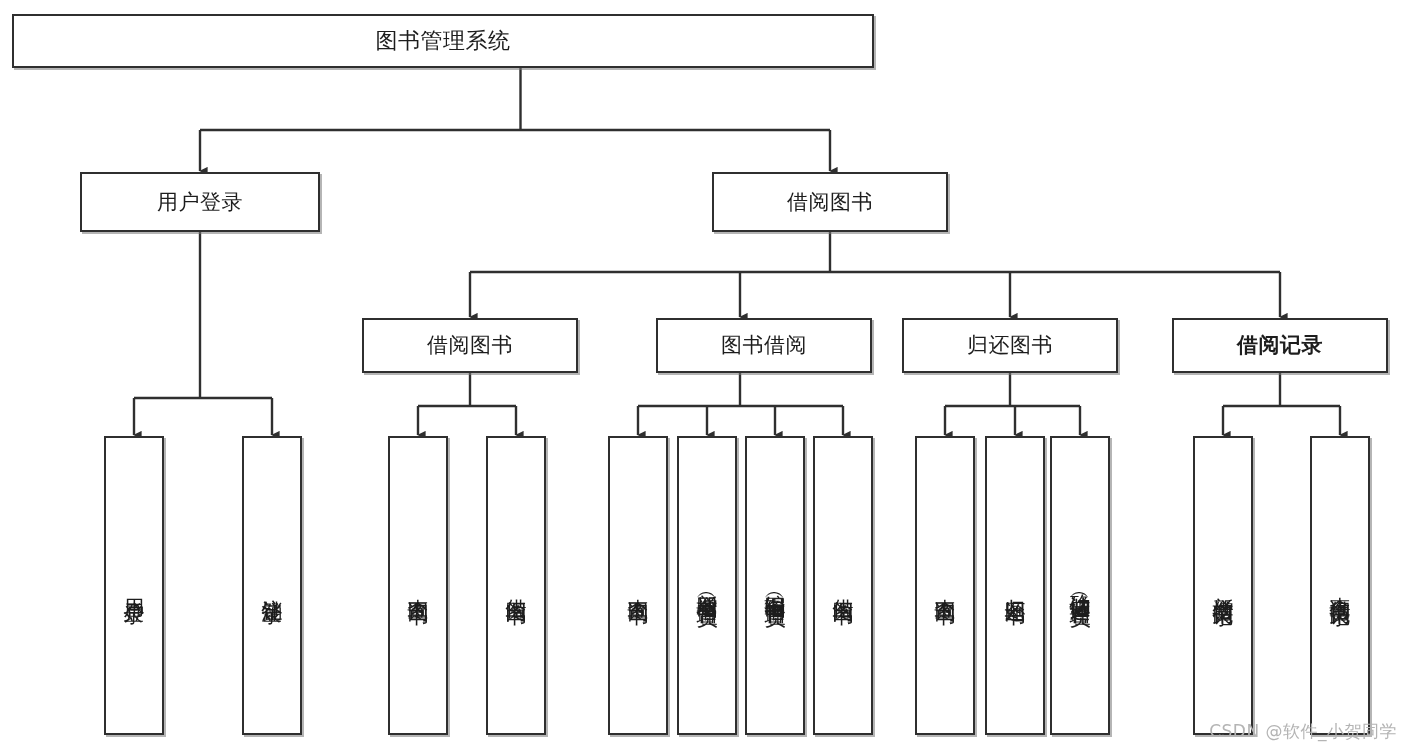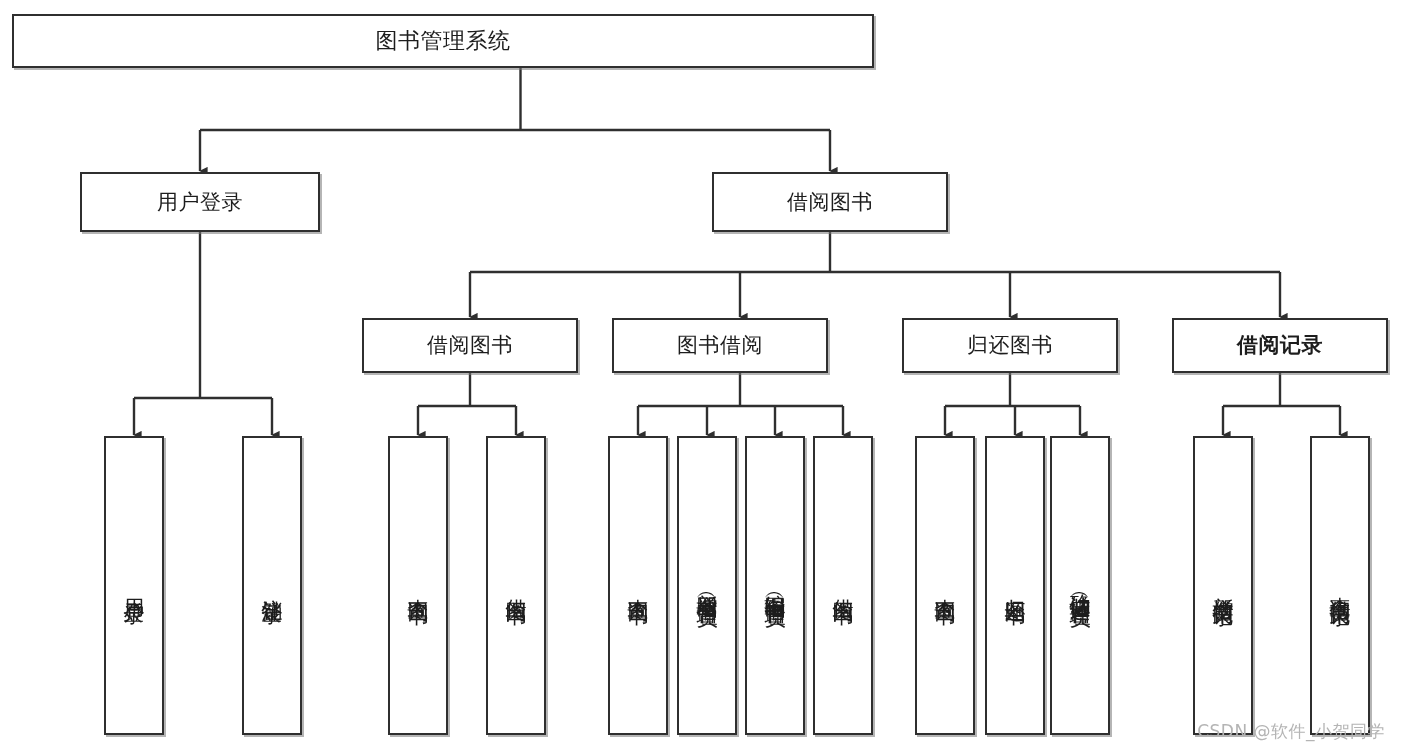--- a/index.html
+++ b/index.html
@@ -60,21 +60,21 @@
   .node.v .label {
     writing-mode: vertical-rl;
     text-orientation: upright;
     font-size: 21px;
     line-height: 1.05;
     letter-spacing: 2px;
     white-space: nowrap;
   }
   #watermark {
     position: absolute;
-    right: 20px;
+    right: 8px;
     bottom: 4px;
     font-size: 17px;
     color: #b4b4b4;
     letter-spacing: 0.5px;
     z-index: 5;
     user-select: none;
     white-space: nowrap;
   }
 </style>
 </head>
@@ -131,21 +131,21 @@
       </div>
       <div class="node h" style="left: 80px; top: 172px; width: 240px; height: 60px; background: rgb(255, 255, 255); border-color: rgb(47, 47, 47);">
         <span class="label" style="color: rgb(29, 29, 29);">用户登录</span>
       </div>
       <div class="node h" style="left: 712px; top: 172px; width: 236px; height: 60px; background: rgb(255, 255, 255); border-color: rgb(47, 47, 47);">
         <span class="label" style="color: rgb(29, 29, 29);">借阅图书</span>
       </div>
       <div class="node h" style="left: 362px; top: 318px; width: 216px; height: 55px; background: rgb(255, 255, 255); border-color: rgb(47, 47, 47);">
         <span class="label" style="color: rgb(29, 29, 29);">借阅图书</span>
       </div>
-      <div class="node h" style="left: 612px; top: 318px; width: 216px; height: 55px; background: rgb(255, 255, 255); border-color: rgb(47, 47, 47);">
+      <div class="node h" style="left: 656px; top: 318px; width: 216px; height: 55px; background: rgb(255, 255, 255); border-color: rgb(47, 47, 47);">
         <span class="label" style="color: rgb(29, 29, 29);">图书借阅</span>
       </div>
       <div class="node h" style="left: 902px; top: 318px; width: 216px; height: 55px; background: rgb(255, 255, 255); border-color: rgb(47, 47, 47);">
         <span class="label" style="color: rgb(29, 29, 29);">归还图书</span>
       </div>
       <div class="node h" style="left: 1172px; top: 318px; width: 216px; height: 55px; background: rgb(255, 255, 255); border-color: rgb(47, 47, 47); font-weight: bold;">
         <span class="label" style="color: rgb(29, 29, 29);">借阅记录</span>
       </div>
       <div class="node v" style="left: 104px; top: 436px; width: 60px; height: 299px; background: rgb(255, 255, 255); border-color: rgb(47, 47, 47);">
         <span class="label" style="color: rgb(29, 29, 29);">用户登录</span>

